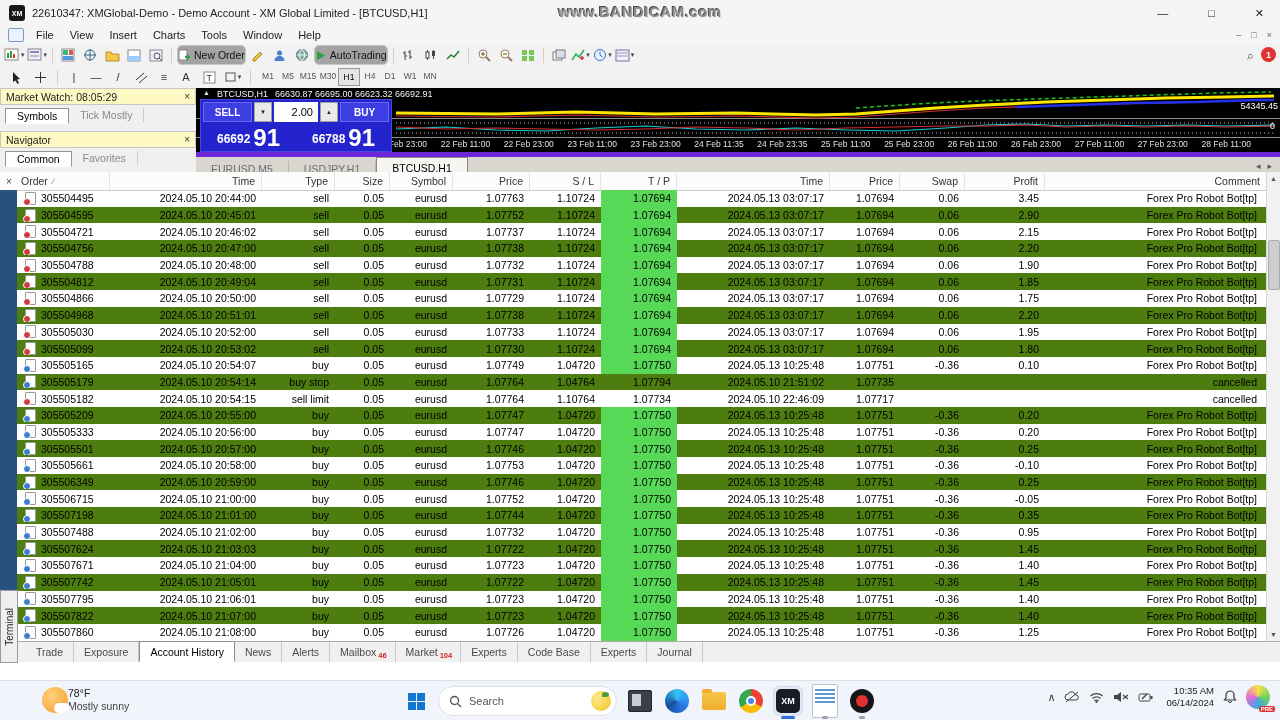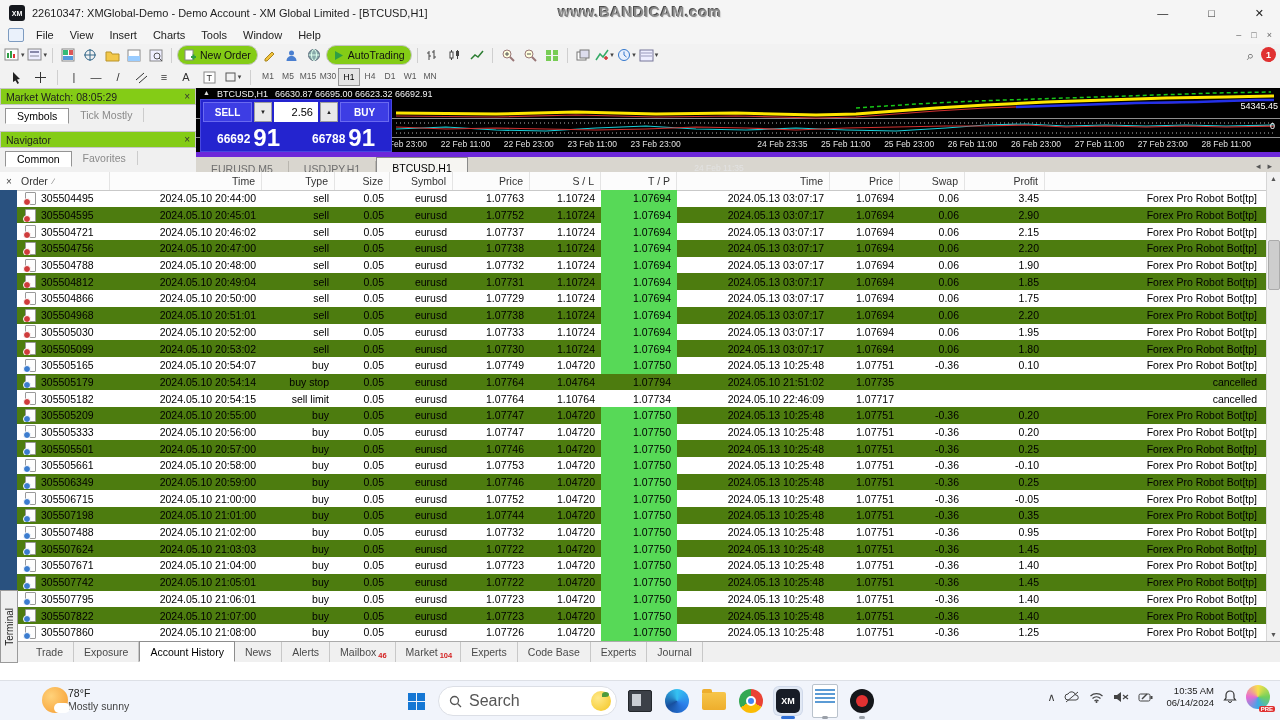--- a/index.html
+++ b/index.html
@@ -15,31 +15,31 @@
   
   #menubar{position:absolute;left:0;top:26px;width:1280px;height:18px;background:#f5f5f5;display:flex;align-items:center;font-size:11px;color:#222}
   #menubar .doc-glyph{width:14px;height:12px;margin:0 4px 0 8px;border:1px solid #7d9bc0;background:#eaf1fb;border-radius:2px}
   .menu-item{padding:0 8px}
   #mdi-ctls{margin-left:auto;display:flex;gap:10px;padding-right:8px;font-size:9px;color:#666}
   
   #toolbar1{position:absolute;left:0;top:44px;width:1280px;height:22px;background:#f2f2f2;border-bottom:1px solid #dadada;display:flex;align-items:center;padding-left:4px;gap:2px}
   #toolbar2{position:absolute;left:0;top:66px;width:1280px;height:22px;background:#f2f2f2;border-bottom:1px solid #cfcfcf;display:flex;align-items:center;padding-left:6px;gap:4px}
   .tbtn{height:18px;min-width:20px;display:flex;align-items:center;justify-content:center;color:#333;font-size:11px}
   .tsep{width:1px;height:15px;background:#cfcfcf;margin:0 3px}
-  .tlabel{font-size:10.5px;color:#111;padding:0 6px;display:flex;gap:4px;align-items:center;border:1px solid #c6c6c6;background:#84cc16;height:18px;border-radius:10px}
+  .tlabel{font-size:10.5px;color:#111;padding:0 0;display:flex;gap:4px;align-items:center;border:1px solid #c6c6c6;background:#a3a3a3;height:18px;border-radius:5px}
   .drop{font-size:7px;color:#444;margin-left:1px}
   .mini{display:block}
   #notif-badge{position:absolute;right:8px;top:3px;width:15px;height:15px;border-radius:50%;background:#e03131;color:#fff;font-size:9px;font-weight:bold;display:flex;align-items:center;justify-content:center}
   #tb-search{position:absolute;right:30px;top:4px;color:#555;font-size:13px}
   .tf{font-size:8.5px;color:#555;width:20px;height:16px;display:flex;align-items:center;justify-content:center}
   .tf.active{background:#e4e4e4;border:1px solid #979797;color:#000}
   .dtool{font-size:11px;color:#333;width:18px;text-align:center}
   
   #leftpanel{position:absolute;left:0;top:88px;width:196px;height:84px;background:#f0f0f0;border-right:1px solid #b0b0b0}
-  .panel-hdr{height:15px;background:#84cc16;border:1px solid #c6c6c6;display:flex;align-items:center;font-size:10.5px;color:#1d1d1d;padding:0 5px}
+  .panel-hdr{height:15px;background:#fef9c3;border:1px solid #c6c6c6;display:flex;align-items:center;font-size:10.5px;color:#1d1d1d;padding:0 5px}
   .panel-hdr .x{margin-left:auto;color:#333;font-size:10px}
   .panel-tabs{display:flex;align-items:flex-start;padding:3px 0 0 5px;height:20px}
   .ptab{font-size:10.5px;color:#8a8a8a;padding:1px 11px;border-right:1px solid #ccc;white-space:nowrap}
   .ptab.active{background:#fff;border:1px solid #949494;border-bottom:1px solid #fff;color:#000}
   
   #chart{position:absolute;left:196px;top:88px;width:1084px;height:64px;background:#000}
   #chart-symline{position:absolute;left:7px;top:1px;font-size:9px;color:#f2f2f2;display:flex;gap:7px;white-space:nowrap;z-index:3}
   #chart-symline .tri{font-size:7px;color:#ddd}
   #chart svg.lines{position:absolute;left:0;top:0;z-index:1}
   #price-lbl{position:absolute;right:2px;top:13px;font-size:9px;color:#fff;z-index:3}
@@ -106,21 +106,21 @@
   #tb-weather{position:absolute;left:42px;top:6px;display:flex;align-items:center}
   #weather-ico{width:26px;height:26px;border-radius:50%;background:radial-gradient(circle at 35% 35%,#ffd27a,#f59a2e);position:relative}
   #weather-ico::after{content:"";position:absolute;right:-2px;bottom:0;width:16px;height:10px;background:#fff;border-radius:8px}
   #tb-weather .wt{font-size:10.5px;color:#222;line-height:1.25}
   #tb-weather .wd{color:#444}
   #tb-center{position:absolute;left:403px;top:5px;display:flex;gap:9px;align-items:center}
   #start-btn{width:26px;height:26px;display:flex;align-items:center;justify-content:center}
   .winlogo{display:grid;grid-template-columns:8px 8px;grid-template-rows:8px 8px;gap:1px}
   .winlogo i{background:#1577d4}
   #search-pill{width:162px;height:28px;background:#fff;border:1px solid #dcdfe6;border-radius:15px;display:flex;align-items:center;padding:0 5px 0 10px;gap:7px}
-  #search-pill .stext{font-size:16px;color:#555;flex:1}
+  #search-pill .stext{font-size:11px;color:#555;flex:1}
   #lemon{width:20px;height:20px;border-radius:50%;background:radial-gradient(circle at 35% 35%,#ffe98a,#f4c520);position:relative}
   #lemon::after{content:"";position:absolute;top:1px;right:2px;width:7px;height:5px;background:#4d9b3c;border-radius:50% 50% 50% 0}
   .tb-ico{width:28px;height:28px;border-radius:5px;display:flex;align-items:center;justify-content:center;position:relative}
   .tb-ico .runline{position:absolute;bottom:-4px;left:50%;transform:translateX(-50%);width:6px;height:3px;border-radius:2px;background:#9aa0a8}
   .tb-ico.xm-active{background:#e1e8f4;box-shadow:0 0 0 1px #d0d9ea}
   .tb-ico.xm-active .runline{width:14px;background:#2f6fd6}
   .ico-darkwin{width:22px;height:20px;background:#3c4048;border:1px solid #23262b;border-radius:2px}
   .ico-darkwin i{display:block;margin:3px;width:9px;height:12px;background:#c9cdd4}
   .ico-edge{width:24px;height:24px;border-radius:50%;background:conic-gradient(#35c3f3,#2b7de9,#174f9e,#35c3f3)}
   .ico-folder{width:24px;height:18px;background:linear-gradient(#f7c64a,#eeae2d);border-radius:2px;position:relative}
@@ -409,41 +409,41 @@
       <polyline points="200,39 250,41 300,40 350,41 400,42 450,41 500,39 550,40 600,42 650,40 700,39 750,38 790,38 830,37 870,39 910,38 950,39 990,38 1030,39 1078,38" fill="none" stroke="#d03030" stroke-width="1.2"></polyline>
     </svg>
     <span id="price-lbl">54345.45</span>
     <span id="zero-lbl">0</span>
     <div id="taxis-wrap"></div>
 
     <div id="qp">
       <div id="qp-top">
         <span class="qp-btn">SELL</span>
         <span class="qp-sp">▼</span>
-        <span id="qp-vol">2.56</span>
+        <span id="qp-vol">2.00</span>
         <span class="qp-sp">▲</span>
         <span class="qp-btn">BUY</span>
       </div>
       <div id="qp-prices">
         <div class="qp-price">
           <span class="small">66692</span>
           <span class="big">91</span>
         </div>
         <div class="qp-price">
           <span class="small">66788</span>
           <span class="big">91</span>
         </div>
       </div>
     </div>
   <span class="taxis" style="left: 206px;">21 Feb 23:00</span>
       <span class="taxis" style="left: 269.4px;">22 Feb 11:00</span>
       <span class="taxis" style="left: 332.8px;">22 Feb 23:00</span>
       <span class="taxis" style="left: 396.2px;">23 Feb 11:00</span>
       <span class="taxis" style="left: 459.6px;">23 Feb 23:00</span>
-      <span class="taxis" style="left: 523px; margin-top: 24px;">24 Feb 11:35</span>
+      <span class="taxis" style="left: 523px;">24 Feb 11:35</span>
       <span class="taxis" style="left: 586.4px;">24 Feb 23:35</span>
       <span class="taxis" style="left: 649.8px;">25 Feb 11:00</span>
       <span class="taxis" style="left: 713.2px;">25 Feb 23:00</span>
       <span class="taxis" style="left: 776.6px;">26 Feb 11:00</span>
       <span class="taxis" style="left: 840px;">26 Feb 23:00</span>
       <span class="taxis" style="left: 903.4px;">27 Feb 11:00</span>
       <span class="taxis" style="left: 966.8px;">27 Feb 23:00</span>
       <span class="taxis" style="left: 1030.2px;">28 Feb 11:00</span>
     </div>
 
@@ -470,20 +470,21 @@
         <div class="hc">Type</div>
         <div class="hc">Size</div>
         <div class="hc">Symbol</div>
         <div class="hc">Price</div>
         <div class="hc">S / L</div>
         <div class="hc">T / P</div>
         <div class="hc">Time</div>
         <div class="hc">Price</div>
         <div class="hc">Swap</div>
         <div class="hc">Profit</div>
+        <div class="hc">Comment</div>
       </div>
     <div id="rows">
         <div class="t-row tgrid">
           <div class="cell first">
             <span class="doc">
               <span class="dot sell"></span>
             </span>
             <span>305504495</span>
           </div>
           <div class="cell">2024.05.10 20:44:00</div>

